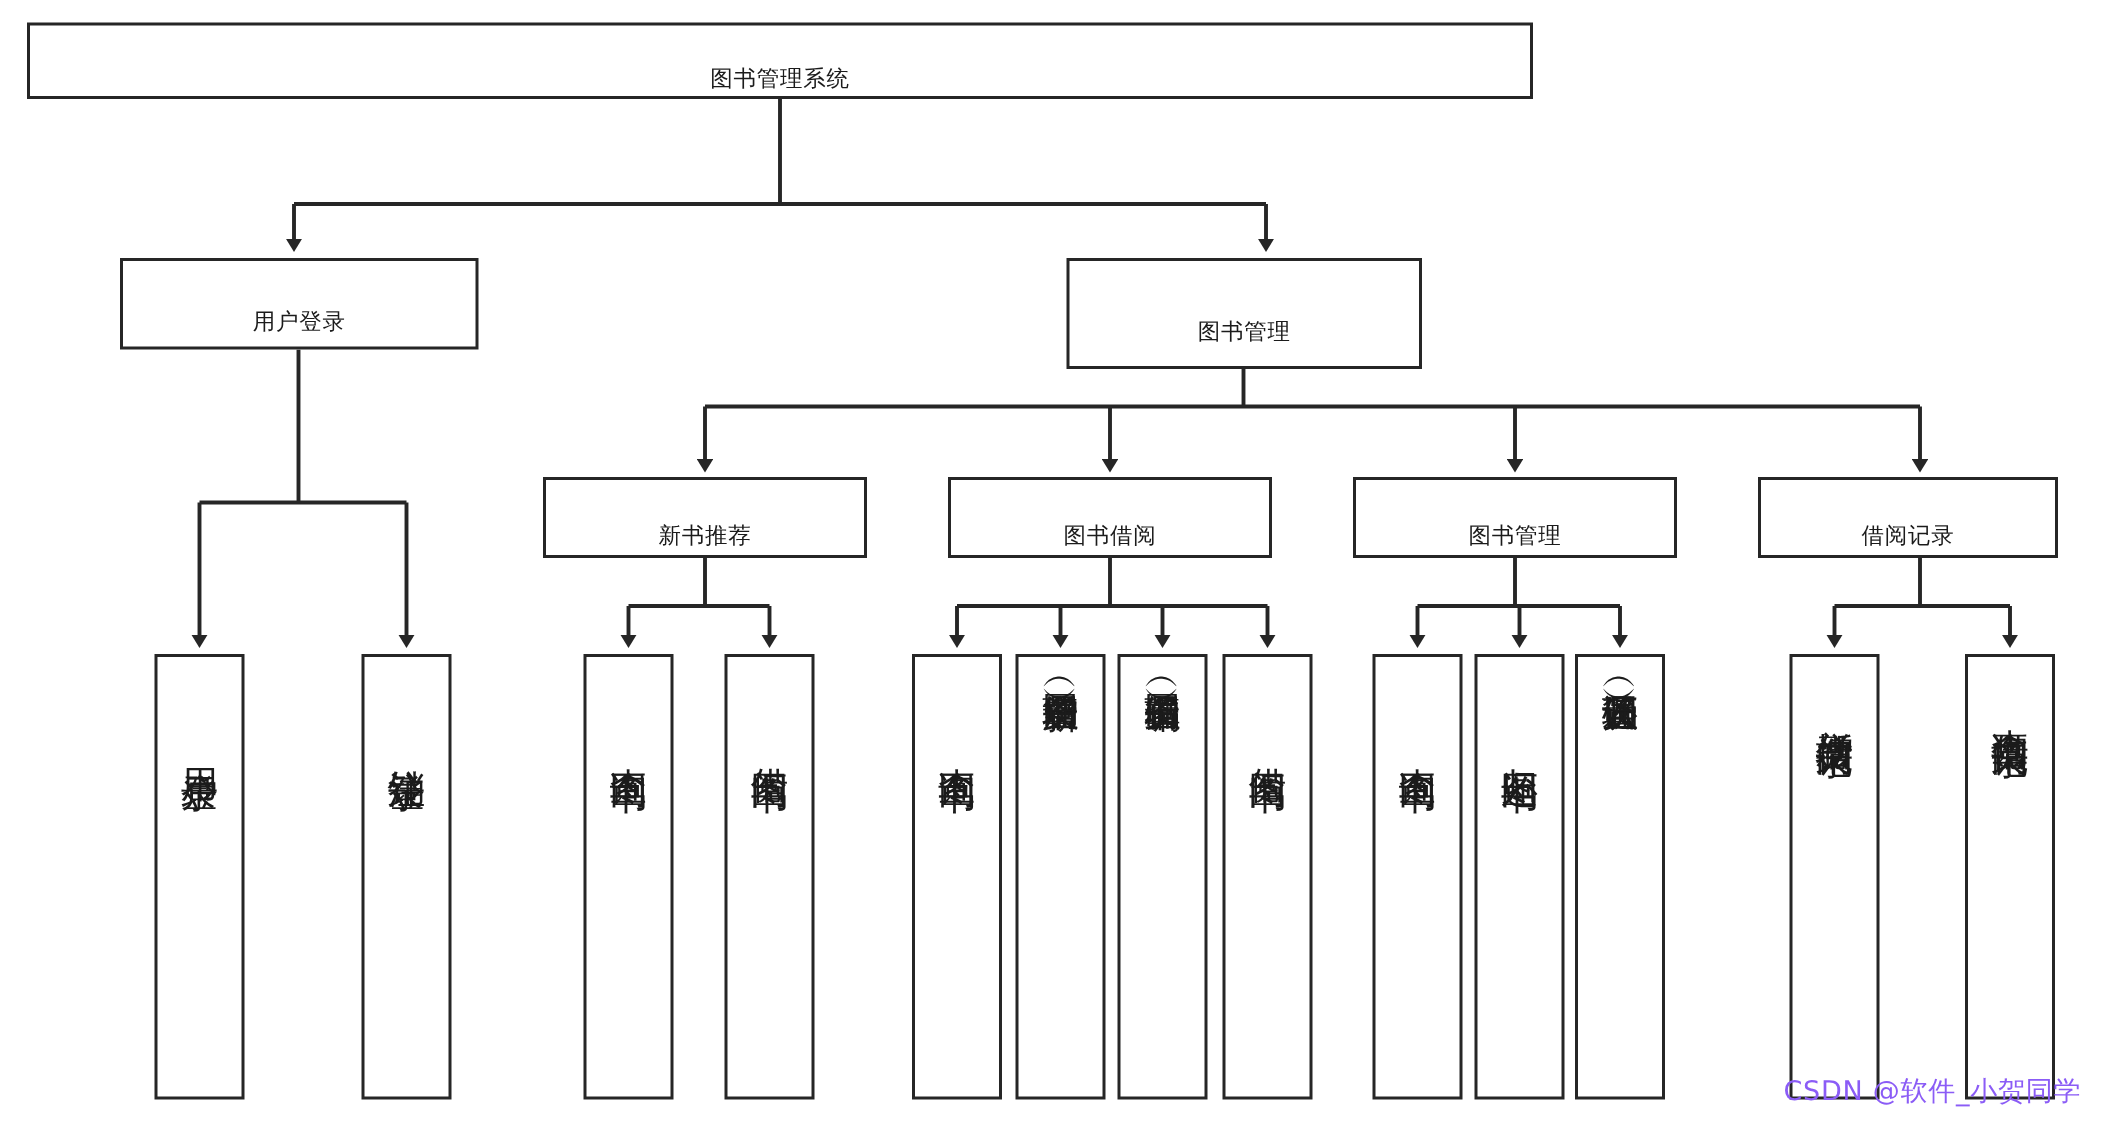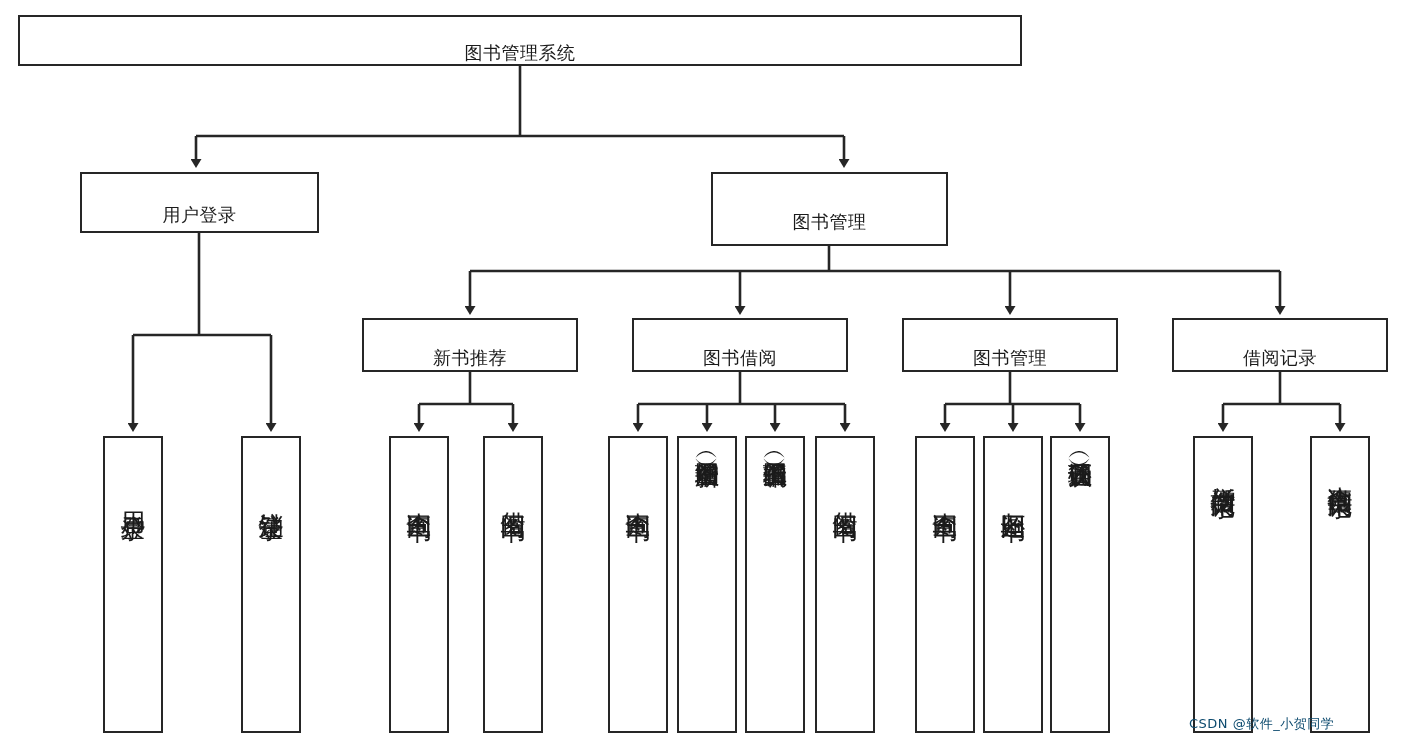--- a/index.html
+++ b/index.html
@@ -35,21 +35,21 @@
     color: #1b1b1b;
   }
   .node-label {
     display: block;
     text-align: center;
     line-height: 1.18;
     color: #1b1b1b;
   }
   .node.horiz .node-label {
     writing-mode: horizontal-tb;
-    font-size: 18px;
+    font-size: 15px;
     letter-spacing: 0.5px;
     margin-top: 25px;
   }
   .node.vert {
     align-items: flex-start;
     justify-content: center;
     padding-top: 6px;
   }
   .node.vert .node-label {
     writing-mode: vertical-rl;
@@ -66,22 +66,22 @@
     padding-top: 48px;
   }
   .node.vert.tight .node-label {
     font-size: 24px;
     letter-spacing: 0px;
   }
   #watermark {
     position: absolute;
     left: 1189px;
     top: 715px;
-    font-size: 13px;
-    color: #0c4a6e;
+    font-size: 18px;
+    color: #8b5cf6;
     white-space: nowrap;
     letter-spacing: 0.5px;
     pointer-events: none;
   }
 </style>
 </head>
 <body>
 
 <div id="canvas">
 
@@ -148,21 +148,21 @@
 
   <div class="node horiz" style="left:362px; top:318px; width:216px; height:54px;">
     <span class="node-label">新书推荐</span>
   </div>
   <div class="node horiz" style="left:632px; top:318px; width:216px; height:54px;">
     <span class="node-label">图书借阅</span>
   </div>
   <div class="node horiz" style="left:902px; top:318px; width:216px; height:54px;">
     <span class="node-label">图书管理</span>
   </div>
-  <div class="node horiz" style="left:1172px; top:318px; width:216px; height:54px;">
+  <div class="node horiz" style="left:1172px; top:318px; width:200px; height:54px;">
     <span class="node-label">借阅记录</span>
   </div>
 
   <div class="node vert pad2" style="left:103px; top:436px; width:60px; height:297px;">
     <span class="node-label">用户登录</span>
   </div>
   <div class="node vert pad2" style="left:241px; top:436px; width:60px; height:297px;">
     <span class="node-label">注销登录</span>
   </div>
 

